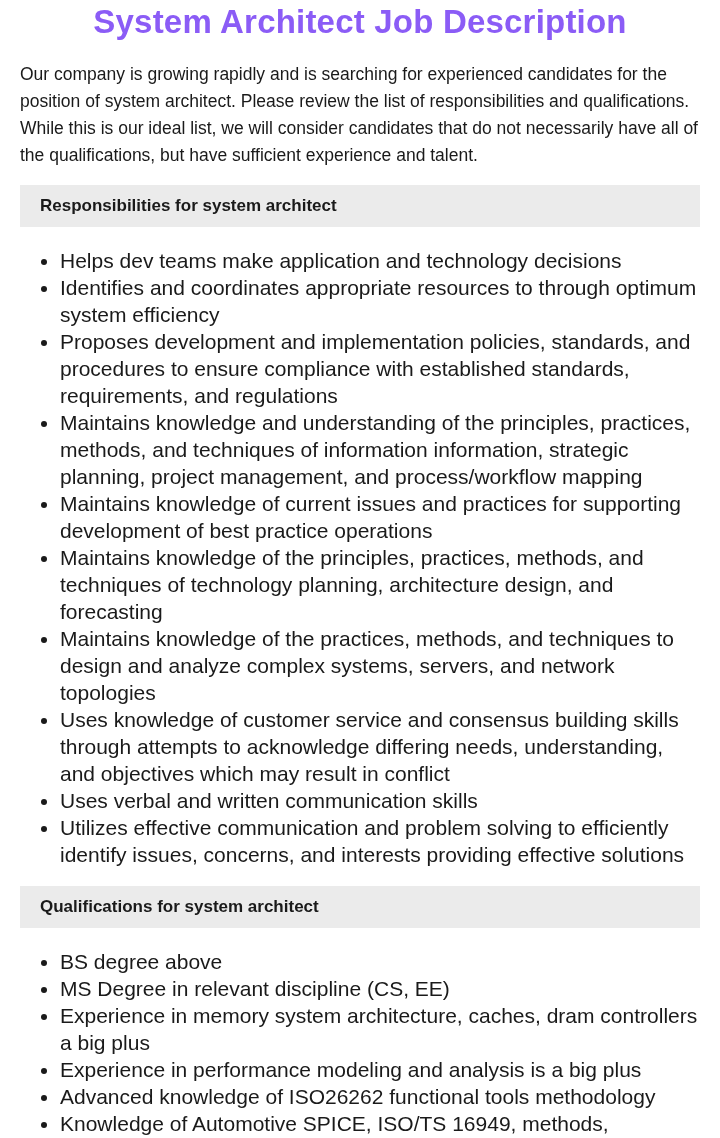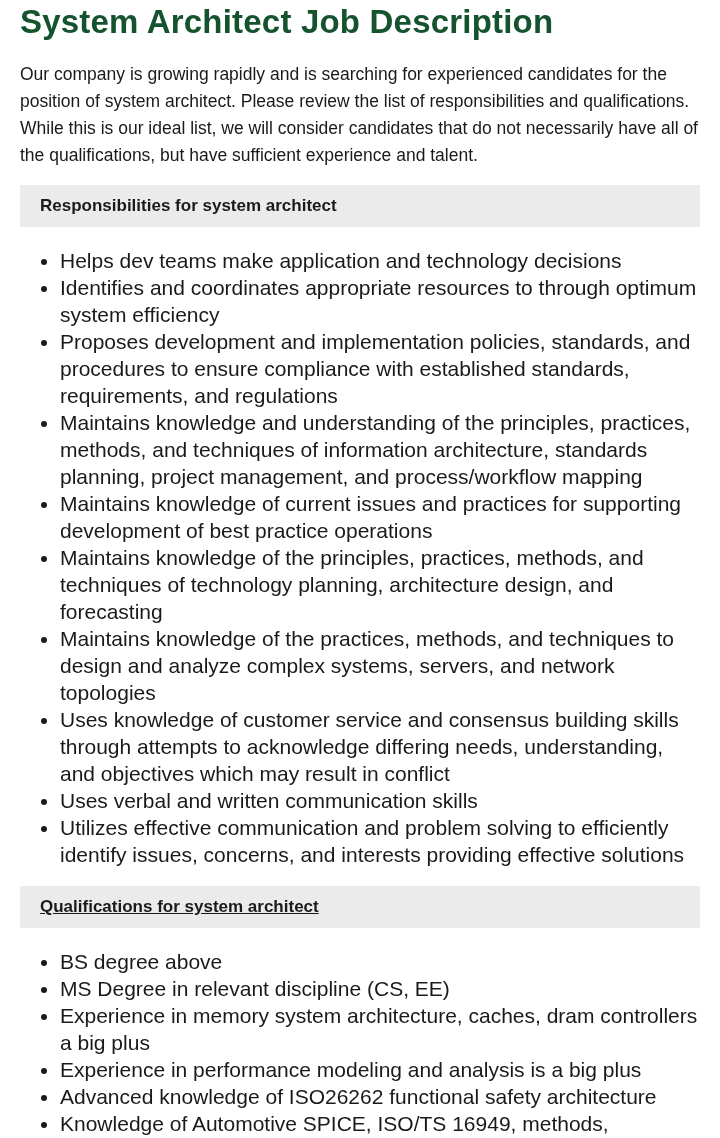--- a/index.html
+++ b/index.html
@@ -9,23 +9,24 @@
       overflow: hidden;
       font-family: "Liberation Sans", "DejaVu Sans", sans-serif;
       color: #1a1a1a;
     }
     .page { padding: 0 20px; }
     h1 {
       margin: 0;
       padding-top: 2px;
       height: 44px;
       line-height: 40px;
+      text-align: center;
       font-size: 33px;
       font-weight: bold;
-      color: #14532d;
+      color: #8b5cf6;
       letter-spacing: 0.2px;
     }
     .intro {
       margin: 15px 0 12px 0;
       font-size: 17.5px;
       line-height: 27px;
       color: #1a1a1a;
     }
     .section-header {
       margin-top: 16px;
@@ -37,45 +38,45 @@
       font-weight: bold;
       color: #1a1a1a;
     }
     ul {
       margin: 20px 0 0 0;
       padding-left: 40px;
       font-size: 21px;
       line-height: 27px;
     }
     li { margin: 0; padding: 0; }
-    .qual-header { margin-top: 18px; text-decoration: underline; }
+    .qual-header { margin-top: 18px; }
   </style>
 </head>
 <body>
 
 <div class="page">
   <h1>System Architect Job Description</h1>
   <p class="intro">Our company is growing rapidly and is searching for experienced candidates for the position of system architect. Please review the list of responsibilities and qualifications. While this is our ideal list, we will consider candidates that do not necessarily have all of the qualifications, but have sufficient experience and talent.</p>
 
   <div class="section-header">Responsibilities for system architect</div>
   <ul>
     <li>Helps dev teams make application and technology decisions</li>
     <li>Identifies and coordinates appropriate resources to through optimum system efficiency</li>
     <li>Proposes development and implementation policies, standards, and procedures to ensure compliance with established standards, requirements, and regulations</li>
-    <li>Maintains knowledge and understanding of the principles, practices, methods, and techniques of information architecture, standards planning, project management, and process/workflow mapping</li>
+    <li>Maintains knowledge and understanding of the principles, practices, methods, and techniques of information information, strategic planning, project management, and process/workflow mapping</li>
     <li>Maintains knowledge of current issues and practices for supporting development of best practice operations</li>
     <li>Maintains knowledge of the principles, practices, methods, and techniques of technology planning, architecture design, and forecasting</li>
     <li>Maintains knowledge of the practices, methods, and techniques to design and analyze complex systems, servers, and network topologies</li>
     <li>Uses knowledge of customer service and consensus building skills through attempts to acknowledge differing needs, understanding, and objectives which may result in conflict</li>
     <li>Uses verbal and written communication skills</li>
     <li>Utilizes effective communication and problem solving to efficiently identify issues, concerns, and interests providing effective solutions</li>
   </ul>
 
   <div class="section-header qual-header">Qualifications for system architect</div>
   <ul>
     <li>BS degree above</li>
     <li>MS Degree in relevant discipline (CS, EE)</li>
     <li>Experience in memory system architecture, caches, dram controllers a big plus</li>
     <li>Experience in performance modeling and analysis is a big plus</li>
-    <li>Advanced knowledge of ISO26262 functional safety architecture</li>
+    <li>Advanced knowledge of ISO26262 functional tools methodology</li>
     <li>Knowledge of Automotive SPICE, ISO/TS 16949, methods, procedures and tools, and customer related processes</li>
   </ul>
 </div>
 
 </body></html>

